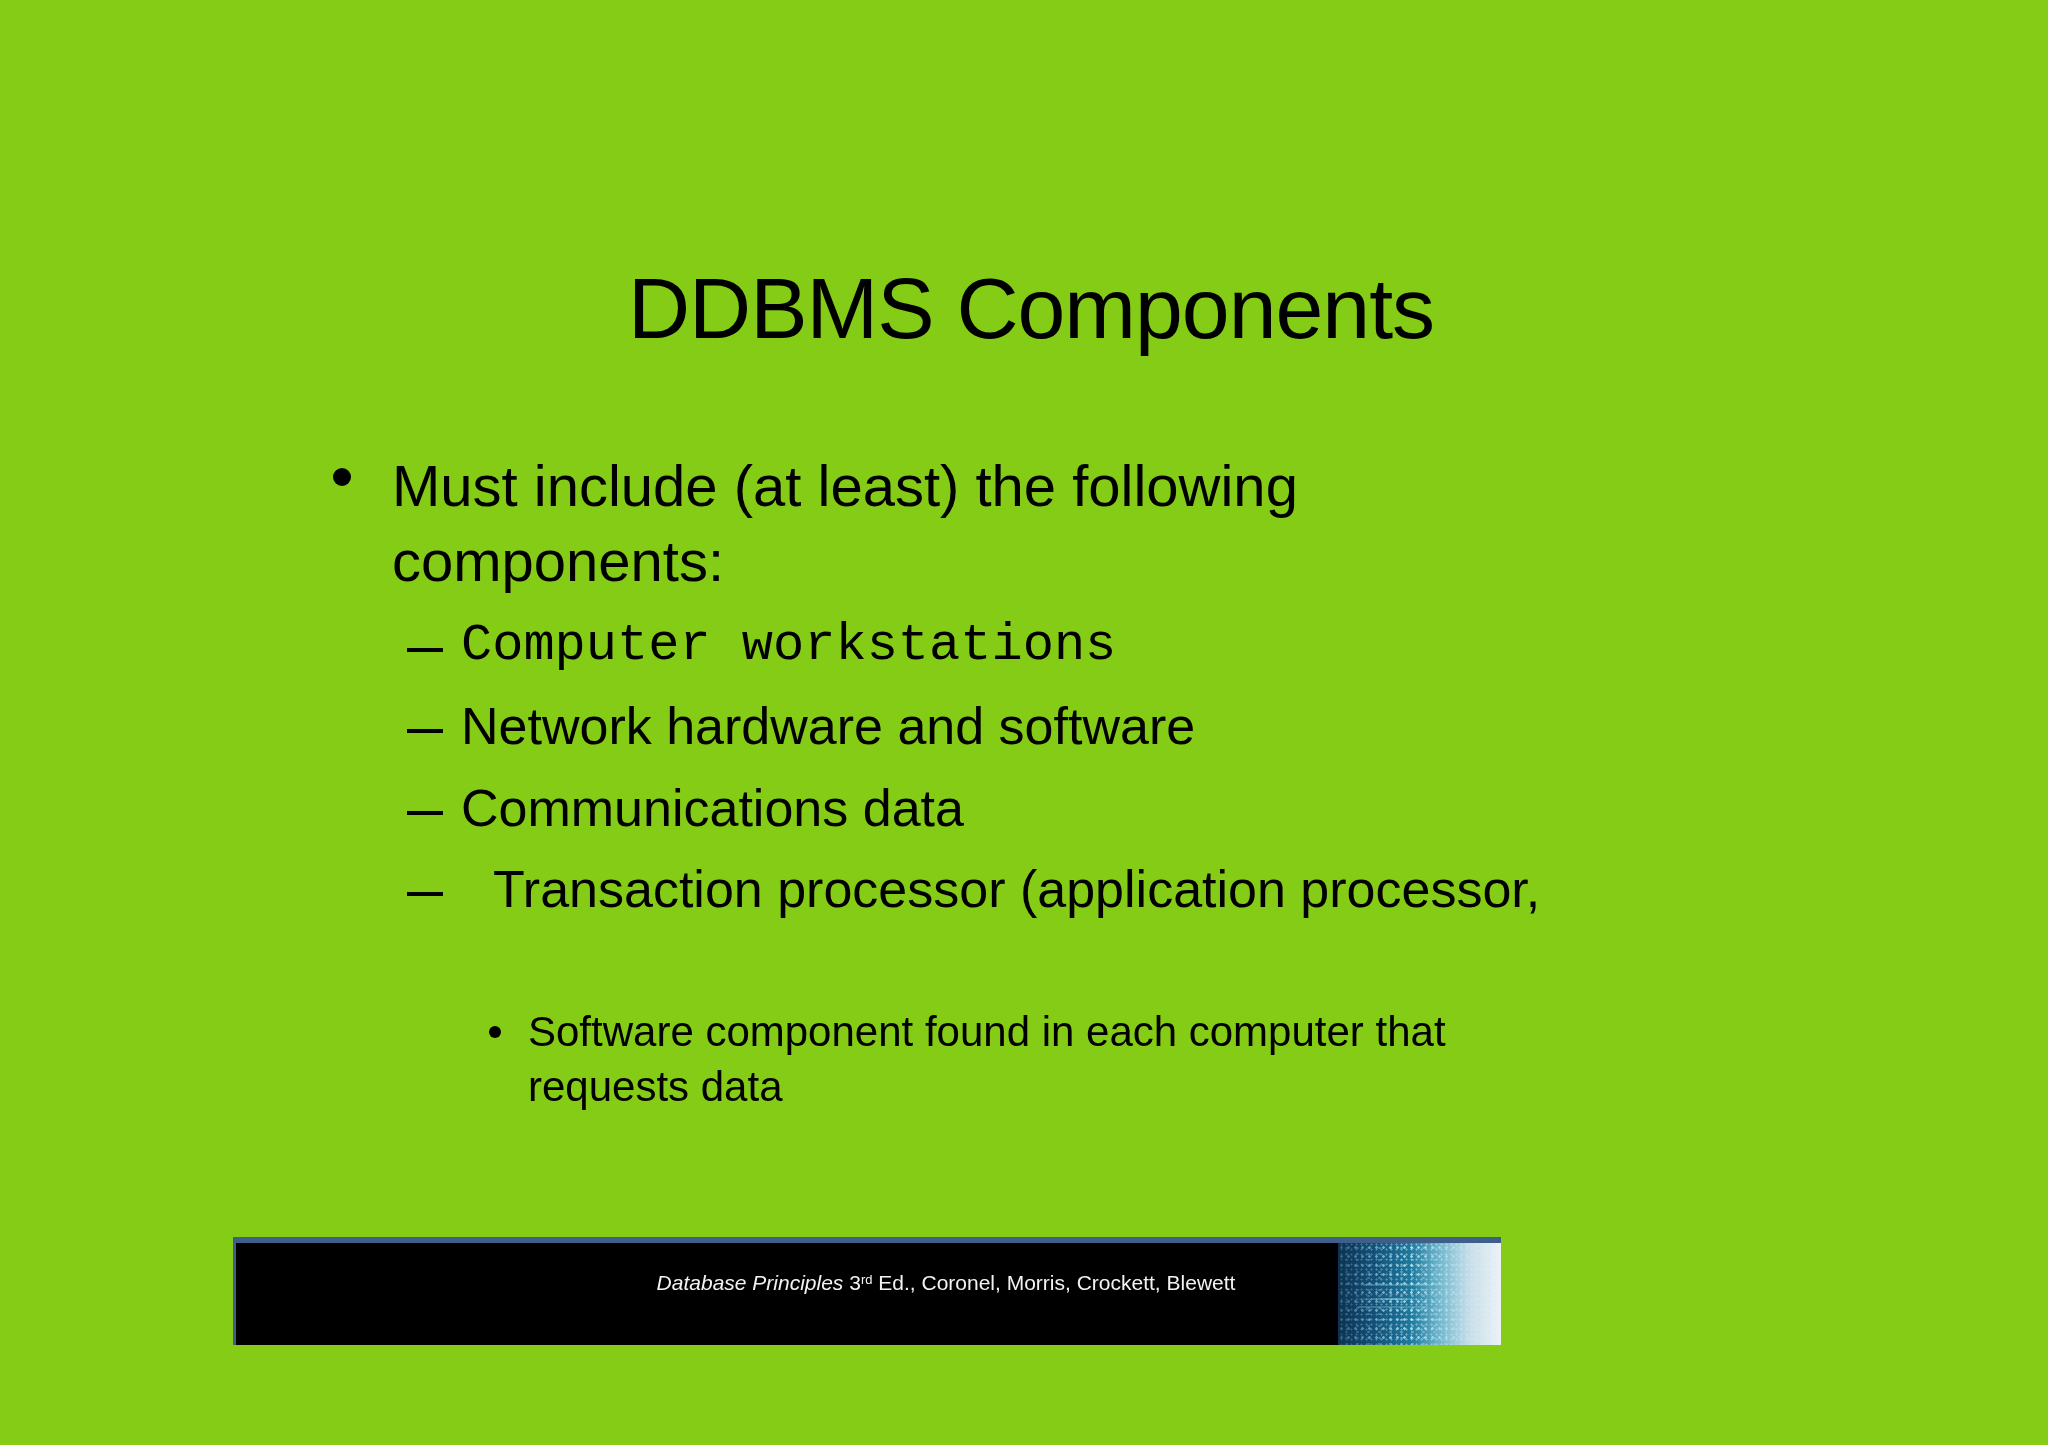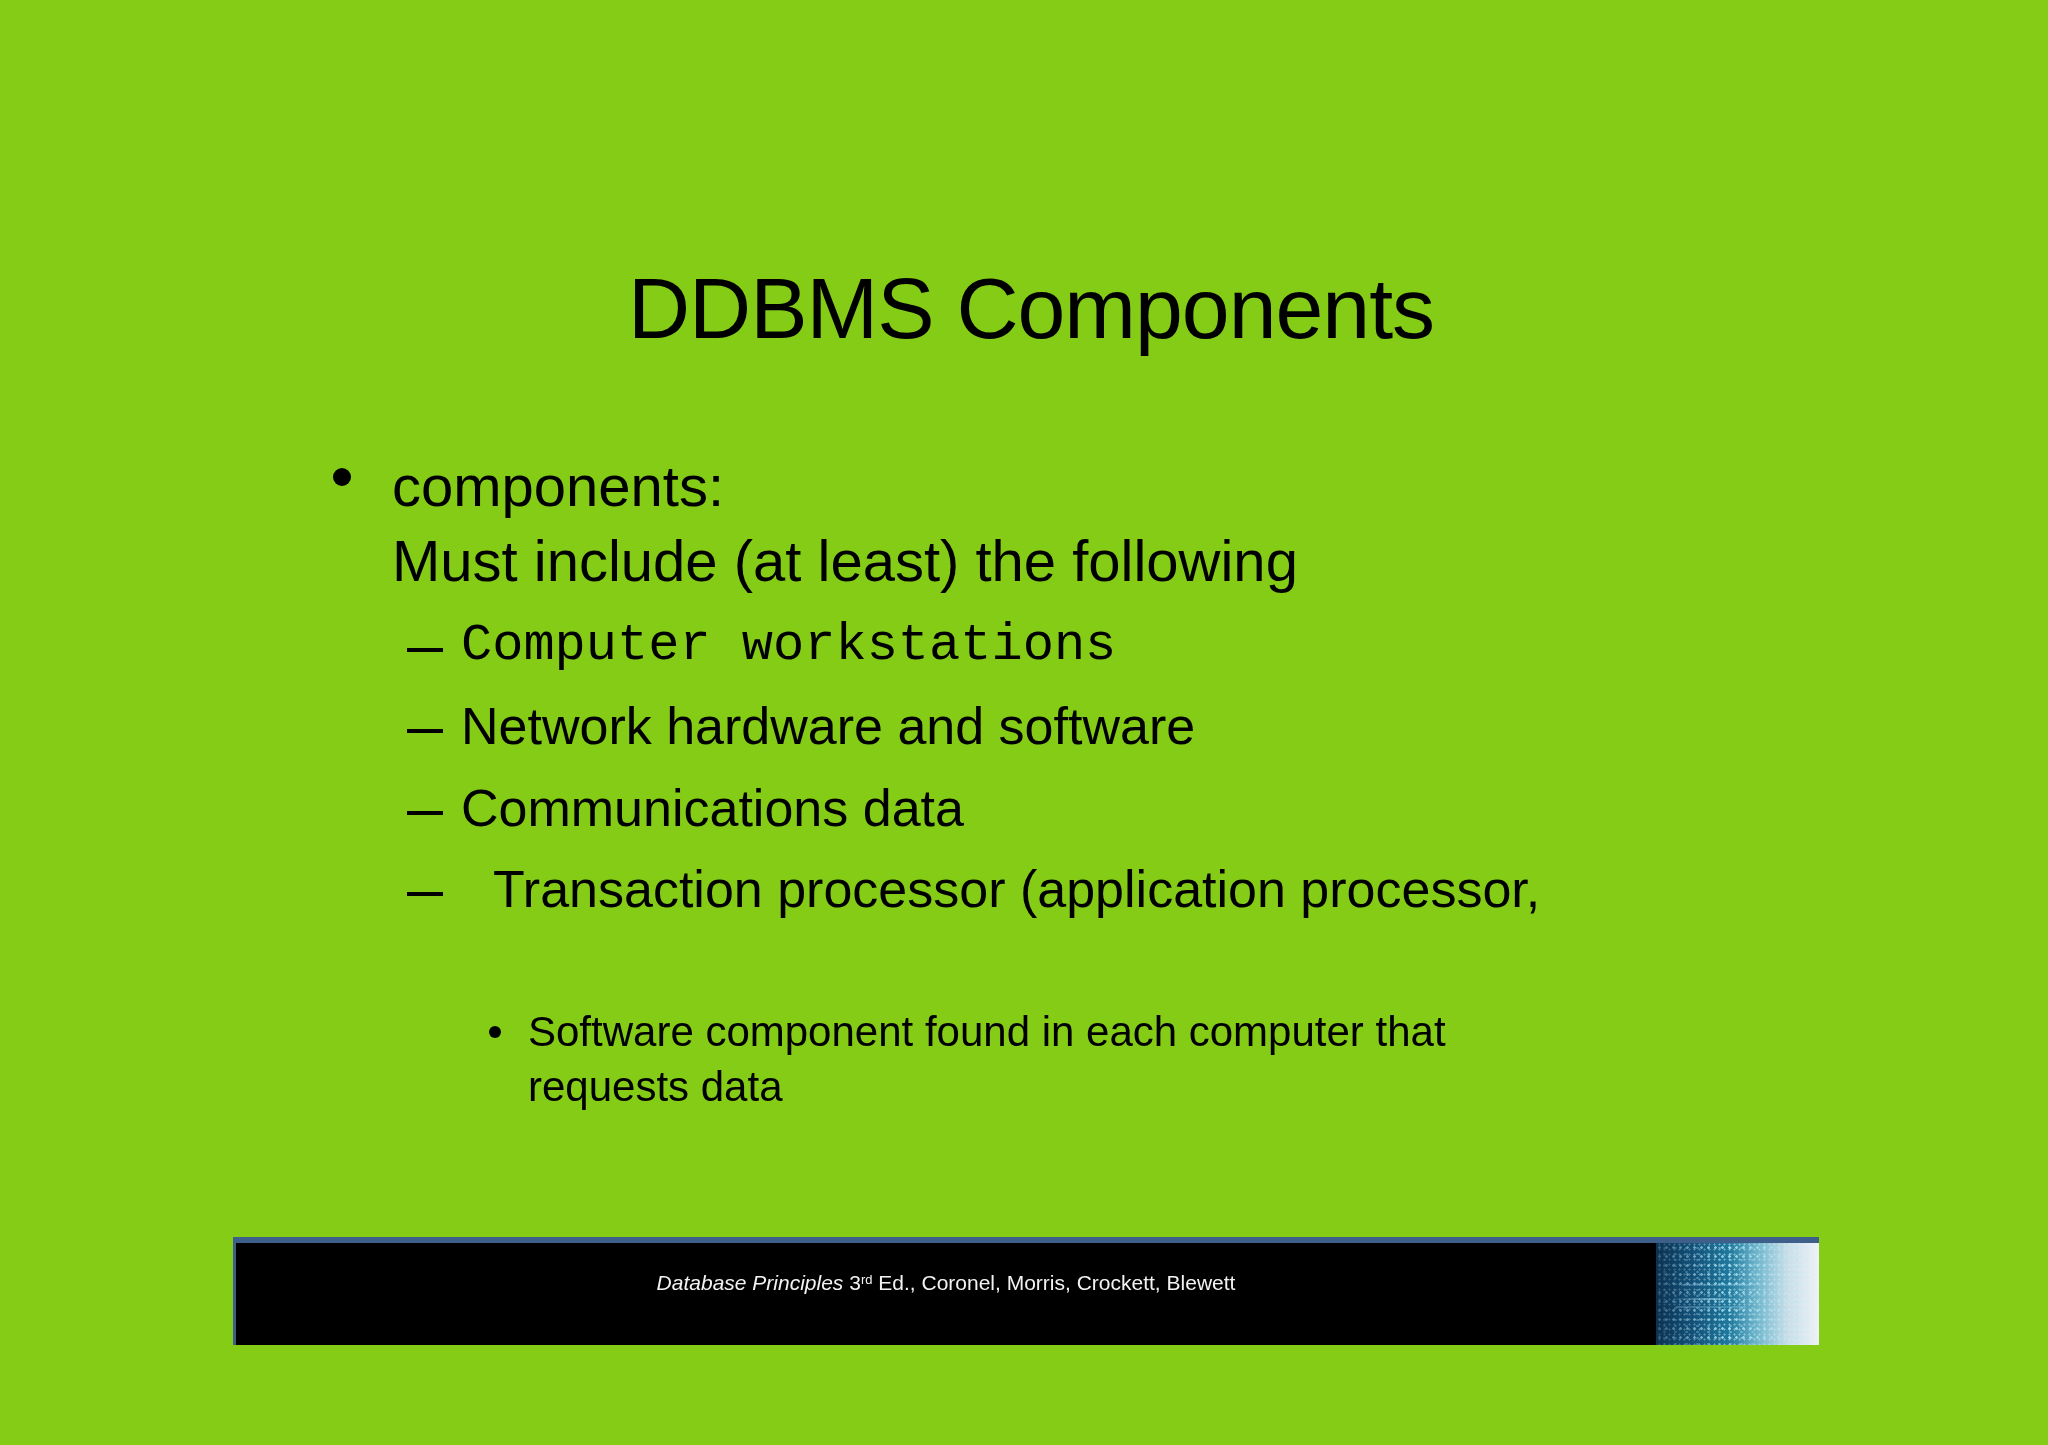--- a/index.html
+++ b/index.html
@@ -70,21 +70,21 @@
     }
     .text-block .line {
       display: block;
     }
 
     
     .footer {
       position: absolute;
       left: 233px;
       top: 1237px;
-      width: 1586px;
+      width: 1268px;
       height: 108px;
       background: #000000;
       box-sizing: border-box;
       border-top: 6px solid #3d5f8a;
       border-left: 3px solid #3d5f8a;
     }
     .footer-text {
       position: absolute;
       left: 0;
       top: 0;
@@ -138,22 +138,22 @@
 
 <div class="slide">
 
   <div class="title">DDBMS Components</div>
 
   <div class="content">
 
     <div class="row l1">
       <span class="marker dot" style="left:333px; top:468px;"></span>
       <div class="text-block" style="left:392px; top:448px;">
+        <span class="line">Must include (at least) the following</span>
         <span class="line">components:</span>
-        <span class="line">Must include (at least) the following</span>
       </div>
     </div>
 
     <div class="row l2">
       <span class="marker dash" style="left:407px; top:648px;"></span>
       <div class="text-block" style="left:461px; top:614px;font-family:Liberation Mono, monospace;">
         <span class="line">Computer workstations</span>
       </div>
     </div>
 

